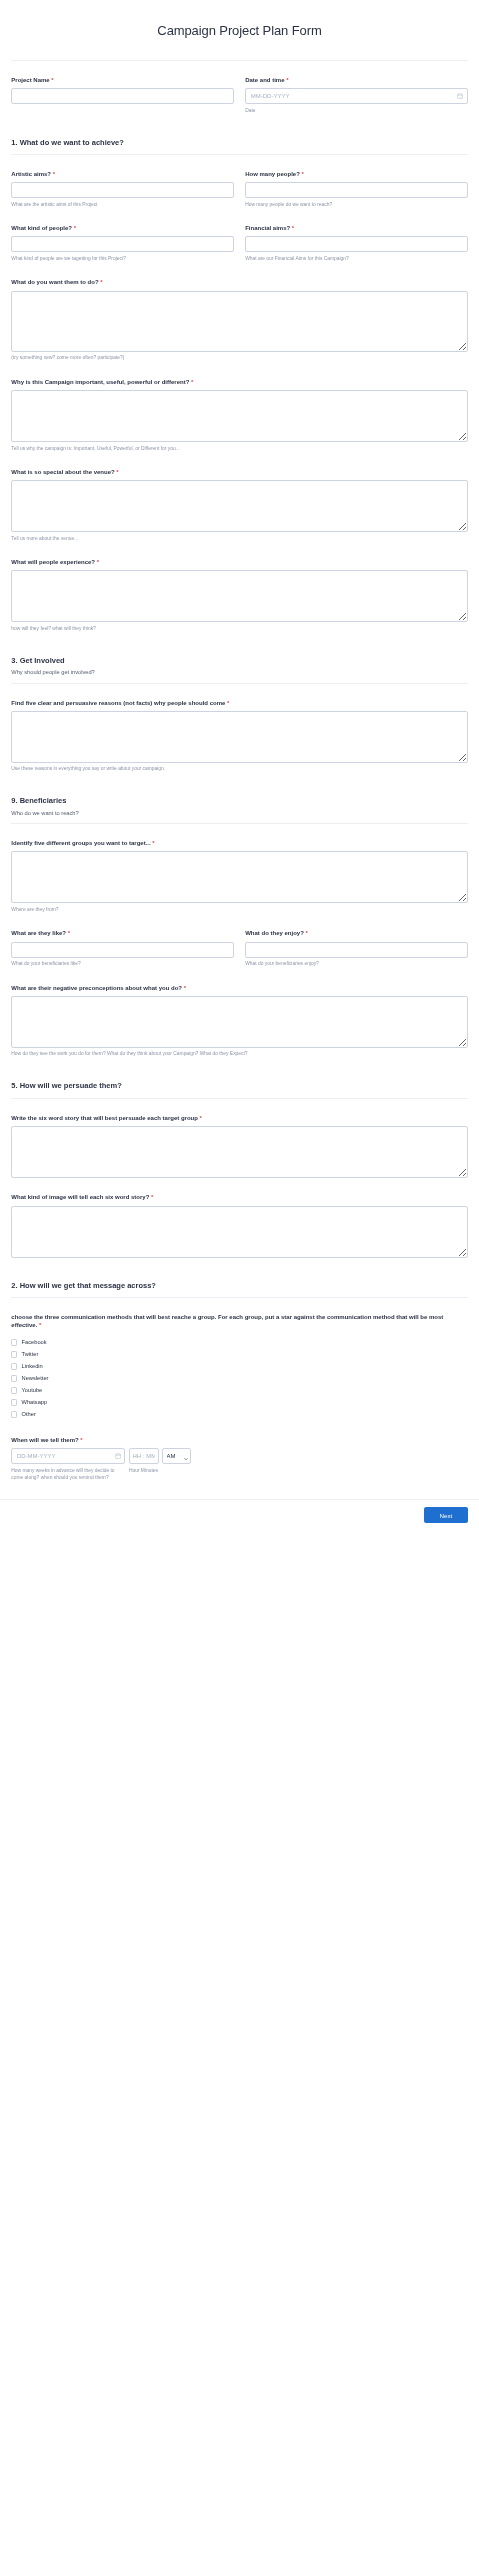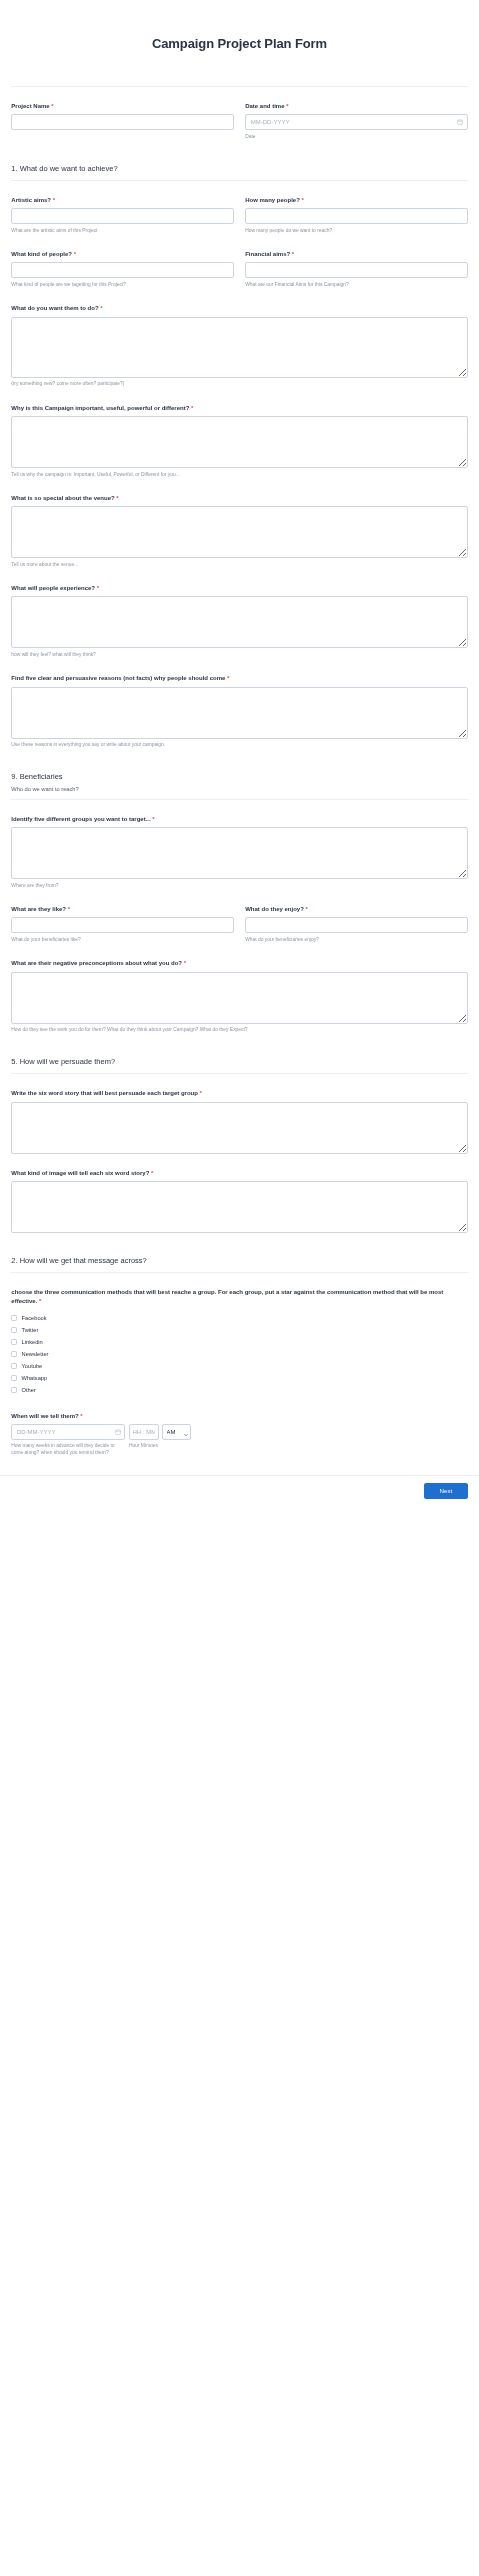--- a/index.html
+++ b/index.html
@@ -13,24 +13,24 @@
   }
   .page { width: 479px; margin: 0 auto; }
 
   
   .form-header {
     padding: 17.5px 0 17.5px 0;
     text-align: center;
   }
   .form-title {
     font-size: 13px;
-    font-weight: bold;
+    font-weight: normal;
     color: #2c3345;
     letter-spacing: -0.1px;
-    margin: 18px;
+    margin: 5px;
   }
   .hr-soft {
     height: 0.5px;
     background: #eceef4;
     border: 0;
     margin: 0 11.3px;
   }
 
   
   .body-wrap { padding: 0 11.3px; }
@@ -85,21 +85,21 @@
     font-size: 4.9px;
     color: #8d94a8;
     margin-top: 3.6px;
     line-height: 1.4;
   }
 
   
   .section { margin-top: 23px; }
   .section-title {
     font-size: 7.5px;
-    font-weight: normal;
+    font-weight: bold;
     color: #2c3345;
     margin: 0 0 0 0;
   }
   .section-sub {
     font-size: 5.7px;
     color: #545c70;
     margin-top: 4.6px;
   }
   .section-rule {
     height: 0.5px;
@@ -283,20 +283,25 @@
       <textarea class="ta h-md" placeholder="" style=""></textarea>
       <div class="hint">Tell us more about the venue...</div>
     </div>
 
     <div class="field">
       <label class="label"><span>What will people experience?</span> <span class="req">*</span></label>
       <textarea class="ta h-md" placeholder="" style=""></textarea>
       <div class="hint">how will they feel? what will they think?</div>
     </div>
 
+    <div class="section">
+      <div class="section-title">3. Get Involved</div>
+      <div class="section-sub">Why should people get involved?</div>
+      <div class="section-rule"></div>
+    </div>
 
     <div class="field">
       <label class="label"><span>Find five clear and persuasive reasons (not facts) why people should come</span> <span class="req">*</span></label>
       <textarea class="ta h-md" placeholder="" style=""></textarea>
       <div class="hint">Use these reasons in everything you say or write about your campaign.</div>
     </div>
 
     <div class="section">
       <div class="section-title">9. Beneficiaries</div>
       <div class="section-sub">Who do we want to reach?</div>

